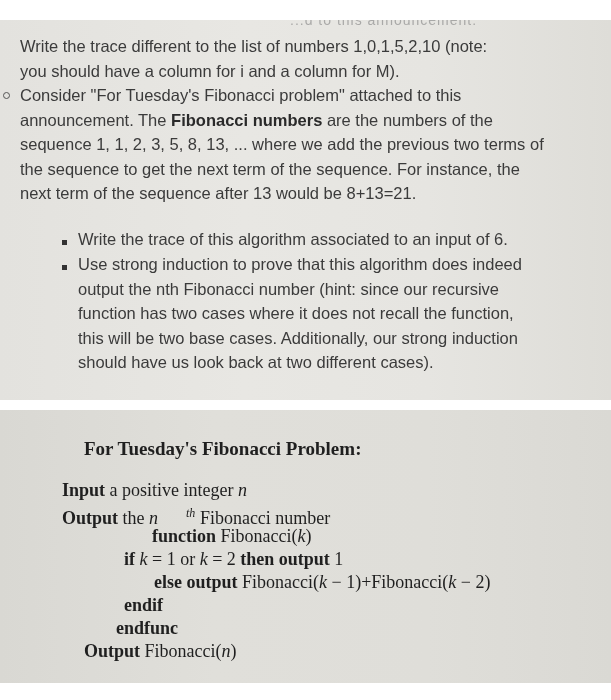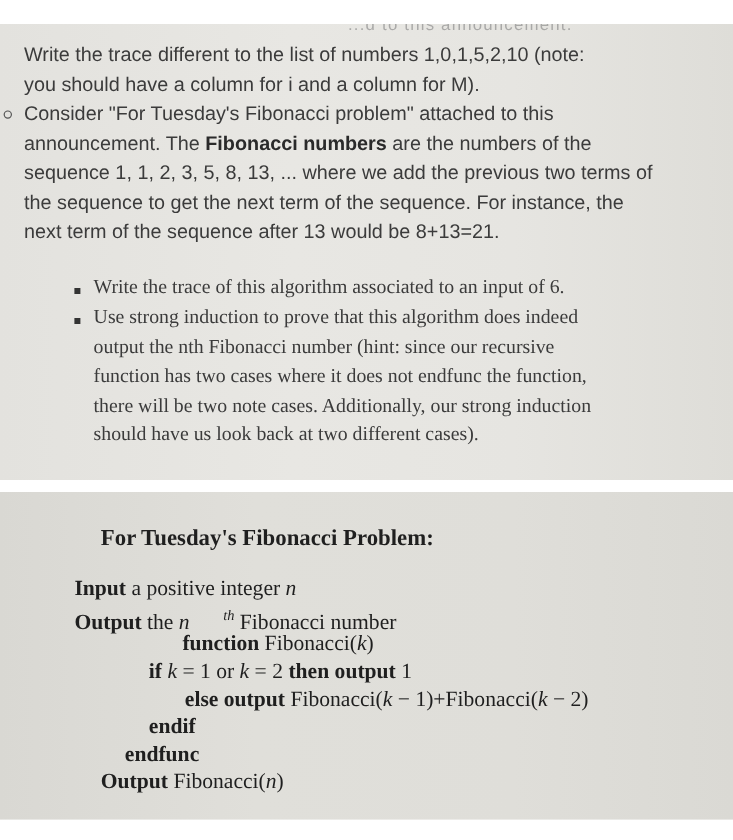--- a/index.html
+++ b/index.html
@@ -60,21 +60,20 @@
       height: 5px;
       background: #333;
     }
     .sub {
       position: absolute;
       left: 78px;
       width: 530px;
       font-size: 16.5px;
       line-height: 24.5px;
       white-space: nowrap;
-      font-family: Liberation Serif, serif;
     }
     .panel-bottom {
       position: absolute;
       left: 0;
       top: 410px;
       width: 611px;
       height: 273px;
       background: linear-gradient(90deg, #d9d8d3 0%, #e0dfda 35%, #dfded9 70%, #dad9d4 100%);
       font-family: "Liberation Serif", "DejaVu Serif", serif;
       color: #1f1f1f;
@@ -120,22 +119,22 @@
 
   <span class="sq-bullet" style="top:220px;"></span>
   <div class="sub" style="top:207px;">
     <span class="line">Write the trace of this algorithm associated to an input of 6.</span>
   </div>
 
   <span class="sq-bullet" style="top:245px;"></span>
   <div class="sub" style="top:232px;">
     <span class="line">Use strong induction to prove that this algorithm does indeed</span>
     <span class="line">output the nth Fibonacci number (hint: since our recursive</span>
-    <span class="line">function has two cases where it does not endfunc the function,</span>
-    <span class="line">there will be two note cases.  Additionally, our strong induction</span>
+    <span class="line">function has two cases where it does not recall the function,</span>
+    <span class="line">this will be two base cases.  Additionally, our strong induction</span>
     <span class="line">should have us look back at two different cases).</span>
   </div>
 </div>
 
 <div class="panel-bottom">
   <div class="algo-title">For Tuesday's Fibonacci Problem:</div>
 
   <div class="algo-line" style="left:62px; top:69px;">
     <span class="kw">Input</span><span> a positive integer </span><span class="math">n</span>
   </div>
@@ -153,20 +152,20 @@
   </div>
 
   <div class="algo-line" style="left:154px; top:161px;">
     <span class="kw">else output</span><span> Fibonacci(</span><span class="math">k</span><span> − 1)+Fibonacci(</span><span class="math">k</span><span> − 2)</span>
   </div>
 
   <div class="algo-line" style="left:124px; top:184px;">
     <span class="kw">endif</span>
   </div>
 
-  <div class="algo-line" style="left:104px; top:207px;">
+  <div class="algo-line" style="left:116px; top:207px;">
     <span class="kw">endfunc</span>
   </div>
 
   <div class="algo-line" style="left:84px; top:230px;">
     <span class="kw">Output</span><span> Fibonacci(</span><span class="math">n</span><span>)</span>
   </div>
 </div>
 
 </body></html>

